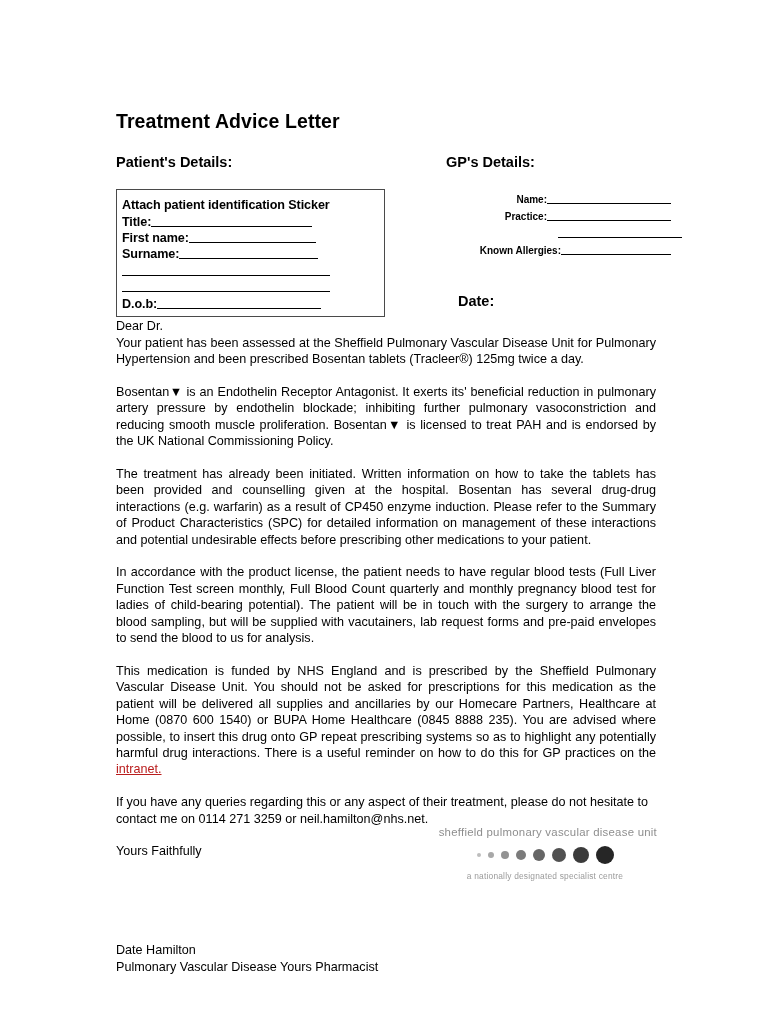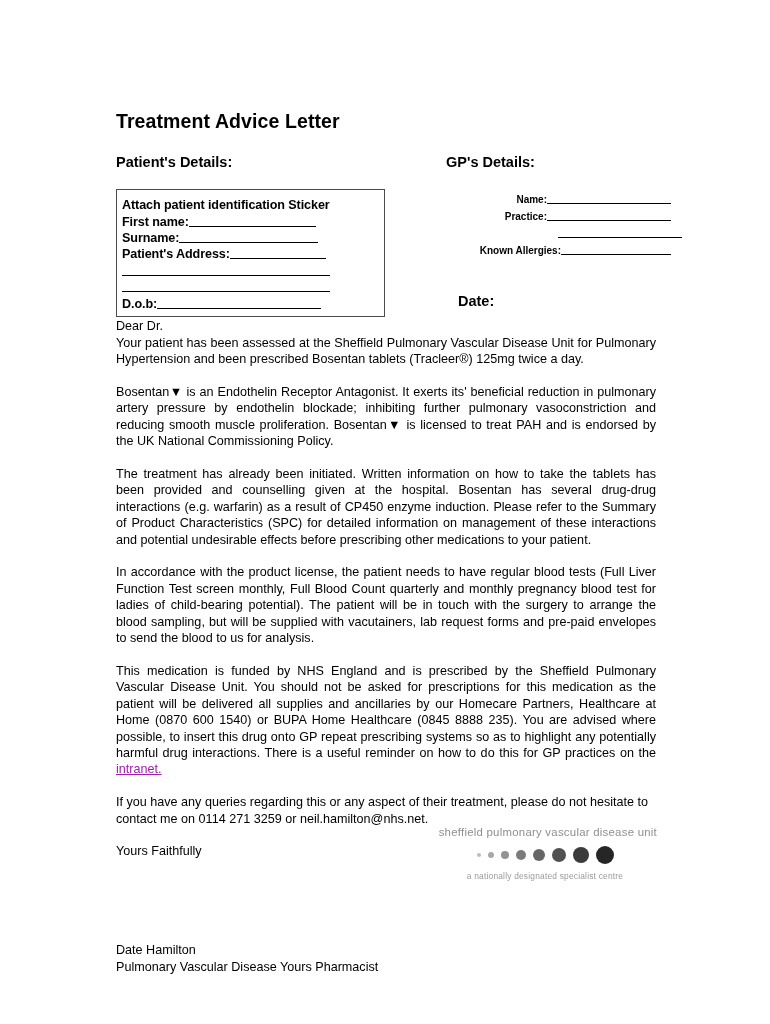--- a/index.html
+++ b/index.html
@@ -143,21 +143,21 @@
   .para {
     text-align: justify;
     margin: 0 0 16.4px 0;
     hyphens: none;
   }
   .para.tight { margin-bottom: 0; }
   .para.nojust { text-align: left; }
 
   .link {
     text-decoration: underline;
-    color: #a21caf;
+    color: #b91c1c;
   }
 
   
   .closing {
     margin-top: 0px;
   }
   .sig-block {
     margin-top: 10px;
     font-size: 12.6px;
     line-height: 16.4px;
@@ -218,32 +218,32 @@
     <div class="details-row">
 
       <div class="col-left">
         <div class="section-head">Patient's Details:</div>
 
         <div class="patient-box">
           <div class="pb-line">
             <span>Attach patient identification Sticker</span>
           </div>
 
+          <div class="pb-line">
+            <span>Title:</span><span class="fill w-title"></span>
+          </div>
 
           <div class="pb-line">
             <span>First name:</span><span class="fill w-first"></span>
           </div>
 
           <div class="pb-line">
             <span>Surname:</span><span class="fill w-surname"></span>
           </div>
 
-          <div class="pb-line">
-            <span>Patient's Address:</span><span class="fill w-address"></span>
-          </div>
 
           <div class="pb-line pb-blankline">
             <span class="fill w-blank"></span>
           </div>
 
           <div class="pb-line pb-blankline">
             <span class="fill w-blank"></span>
           </div>
 
           <div class="pb-line">

